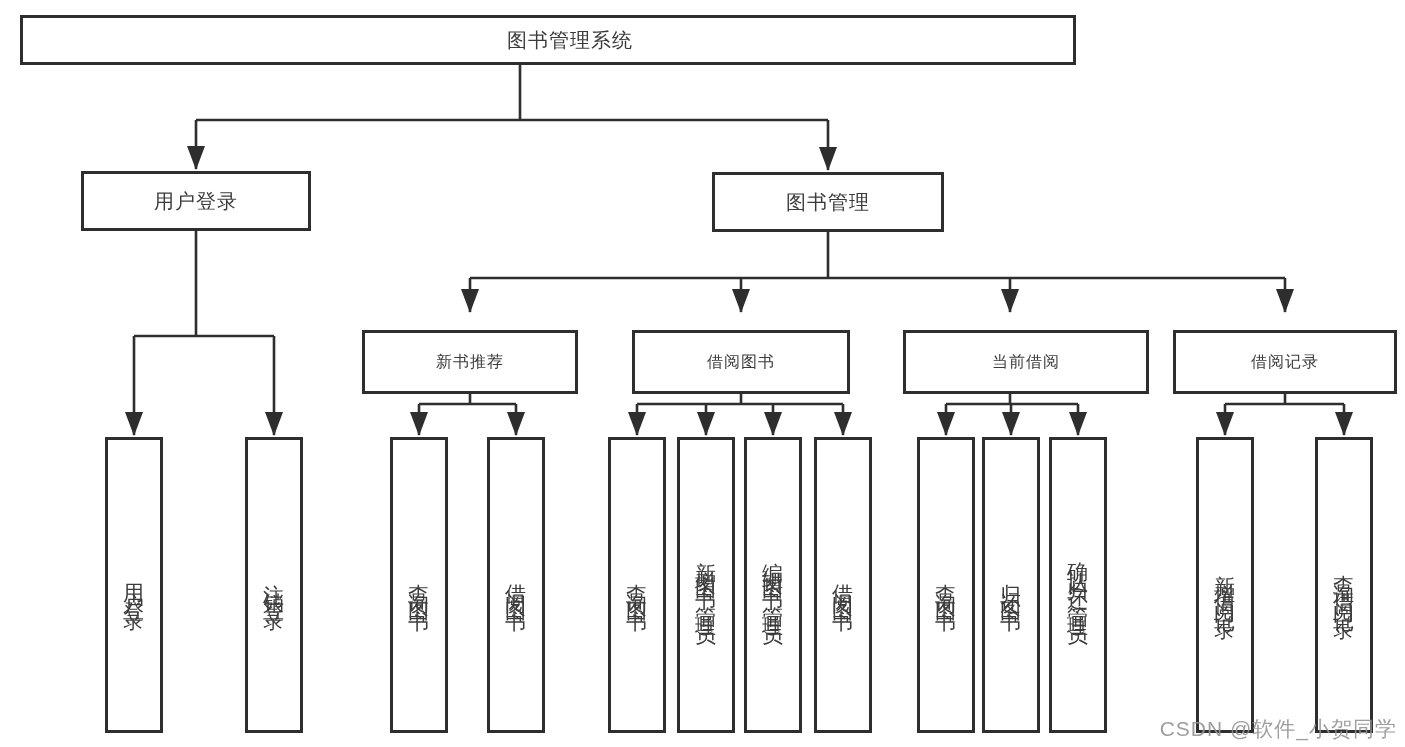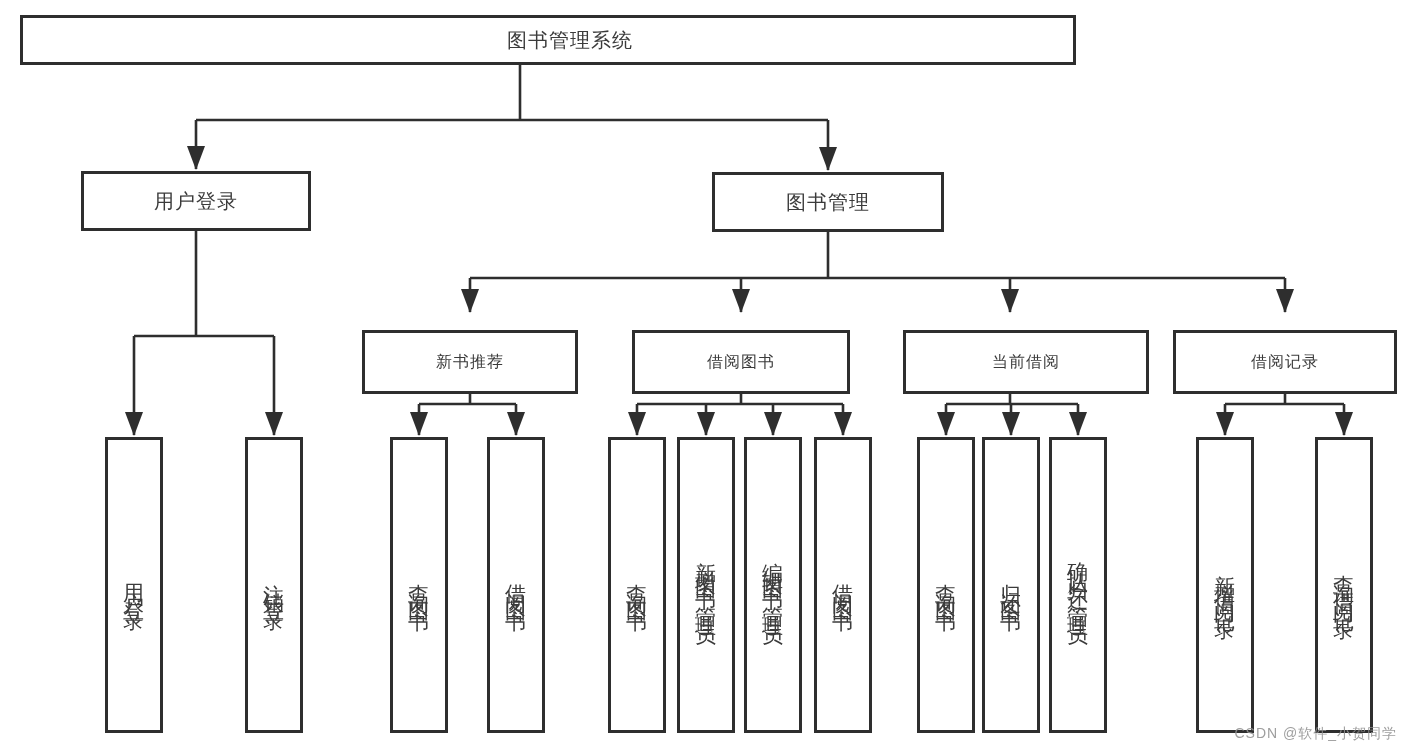--- a/index.html
+++ b/index.html
@@ -58,21 +58,21 @@
     line-height: 1;
     white-space: nowrap;
   }
   .hlabel {
     letter-spacing: 1px;
   }
   .watermark {
     position: absolute;
     right: 8px;
     bottom: 4px;
-    font-size: 14px;
+    font-size: 21px;
     color: rgba(148, 148, 148, 0.9);
     letter-spacing: 1px;
     pointer-events: none;
   }
 </style>
 </head>
 <body>
 
 <div class="stage">
 

